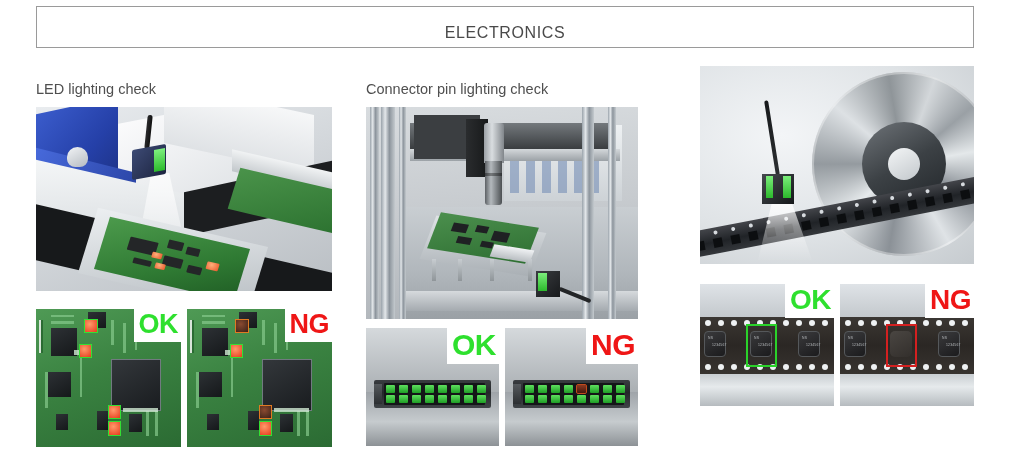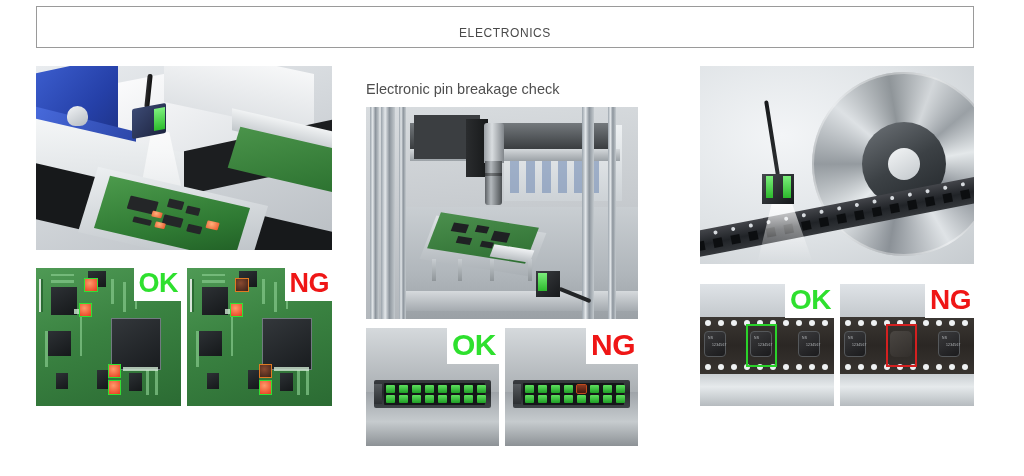--- a/index.html
+++ b/index.html
@@ -19,21 +19,21 @@
   
   #header-banner {
     position: absolute;
     left: 36px; top: 6px;
     width: 938px; height: 42px;
     border: 1px solid #9a9a9a;
     background: #ffffff;
     display: flex; align-items: center; justify-content: center;
   }
   #header-title {
-    font-size: 12px;
+    font-size: 16px;
     letter-spacing: 0.6px;
     color: #4a4a4a;
     font-family: "Liberation Sans", sans-serif;
     margin-top: 12px;
   }
 
   
   .column { position: absolute; top: 58px; }
   #col-0 { left: 36px;  width: 296px; }
   #col-1 { left: 366px; width: 272px; }
@@ -539,20 +539,21 @@
 <body>
 
 <div id="page">
 
   <div id="header-banner">
     <div id="header-title">ELECTRONICS</div>
   </div>
 
   <div class="column" id="col-0">
 
+    <div class="col-title">LED lighting check</div>
 
     <div class="hero" id="hero-0">
       <div class="h0-bg"></div>
       <div class="h0-slab-a"></div>
       <div class="h0-slab-b"></div>
       <div class="h0-blueblock"></div>
       <div class="h0-bluebase"></div>
       <div class="h0-knob"></div>
       <div class="h0-shelf"></div>
       <div class="h0-dark-b"></div>
@@ -635,21 +636,21 @@
           <div class="led-ok" style="left:50%;top:82%;width:8%;height:9%"></div>
         </div>
         <div class="verdict ng">NG</div>
       </div>
 
     </div>
   </div>
 
   <div class="column" id="col-1">
 
-    <div class="col-title">Electronic pin breakage check</div>
+    <div class="col-title">Connector pin lighting check</div>
 
     <div class="hero" id="hero-1">
       <div class="h1-bg"></div>
       <div class="h1-backwall">
         <div class="stripe" style="left:6px"></div>
         <div class="stripe" style="left:22px"></div>
         <div class="stripe" style="left:38px"></div>
         <div class="stripe" style="left:54px"></div>
         <div class="stripe" style="left:70px"></div>
         <div class="stripe" style="left:86px"></div>

